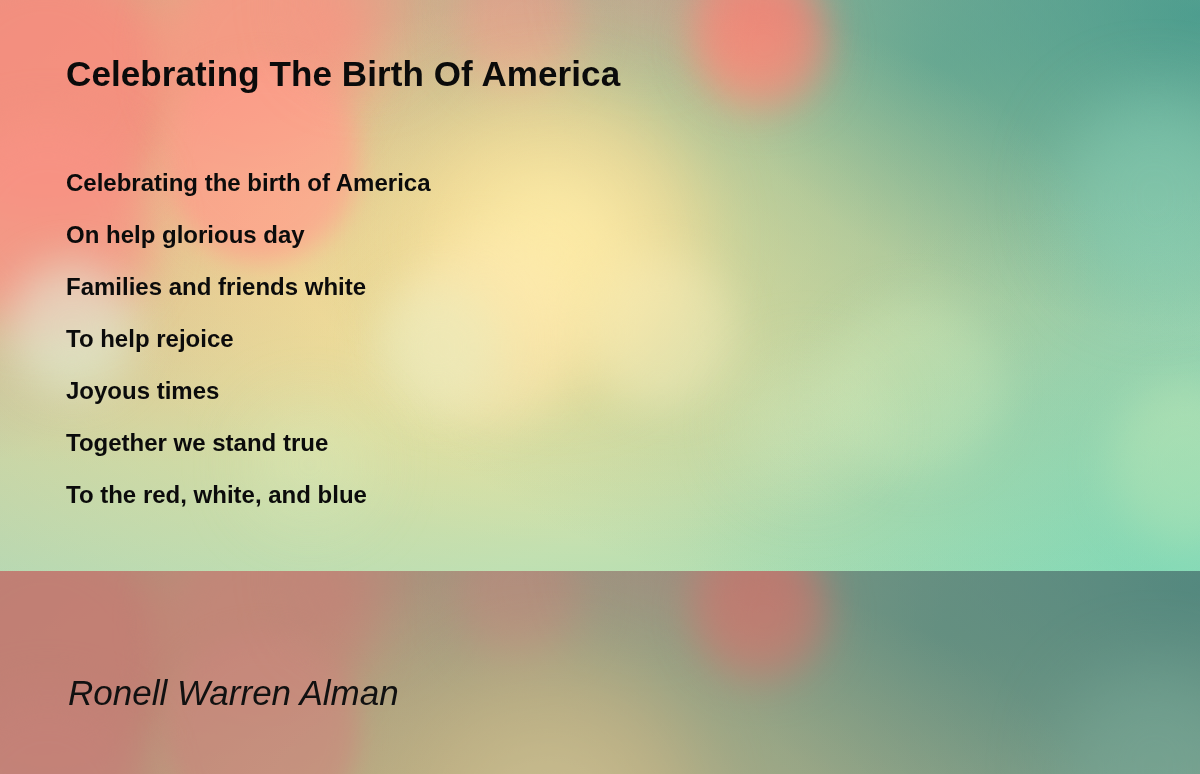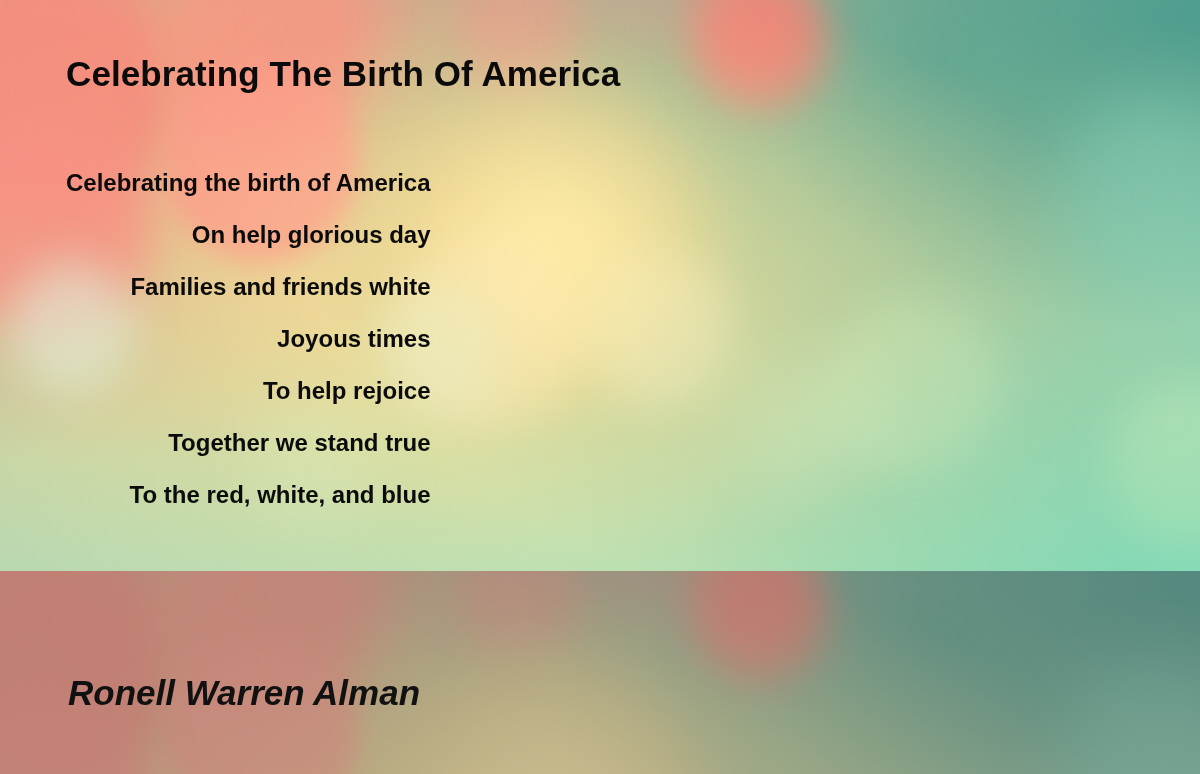--- a/index.html
+++ b/index.html
@@ -10,21 +10,20 @@
   body {
     font-family: "Liberation Sans", sans-serif;
   }
 
   .poem-card {
     position: relative;
     width: 1200px;
     height: 774px;
     overflow: hidden;
     background: #9bdfbd;
-    text-align: right;
   }
 
   
   .bokeh-bg {
     position: absolute;
     left: 0;
     top: 0;
     width: 1200px;
     height: 774px;
     overflow: hidden;
@@ -115,21 +114,21 @@
     white-space: nowrap;
   }
 
   .poem-author {
     position: absolute;
     left: 68px;
     top: 673px;
     margin: 0;
     font-size: 35px;
     font-style: italic;
-    font-weight: bold;
+    font-weight: normal;
     color: #111111;
     white-space: nowrap;
   }
 </style>
 </head>
 <body>
 
 <div class="poem-card">
 
   <div class="panel panel-top">
@@ -161,22 +160,22 @@
       <div class="veil"></div>
     </div>
 
     <div class="text-layer">
       <h1 class="poem-title">Celebrating The Birth Of America</h1>
 
       <div class="poem-body">
         <div class="poem-line">Celebrating the birth of America</div>
         <div class="poem-line">On help glorious day</div>
         <div class="poem-line">Families and friends white</div>
+        <div class="poem-line">To help rejoice</div>
         <div class="poem-line">Joyous times</div>
-        <div class="poem-line">To help rejoice</div>
         <div class="poem-line">Together we stand true</div>
         <div class="poem-line">To the red, white, and blue</div>
       </div>
     </div>
   </div>
 
   <div class="panel panel-bottom">
     <div class="bokeh-bg">
       <div class="bokeh-base"></div>
 

